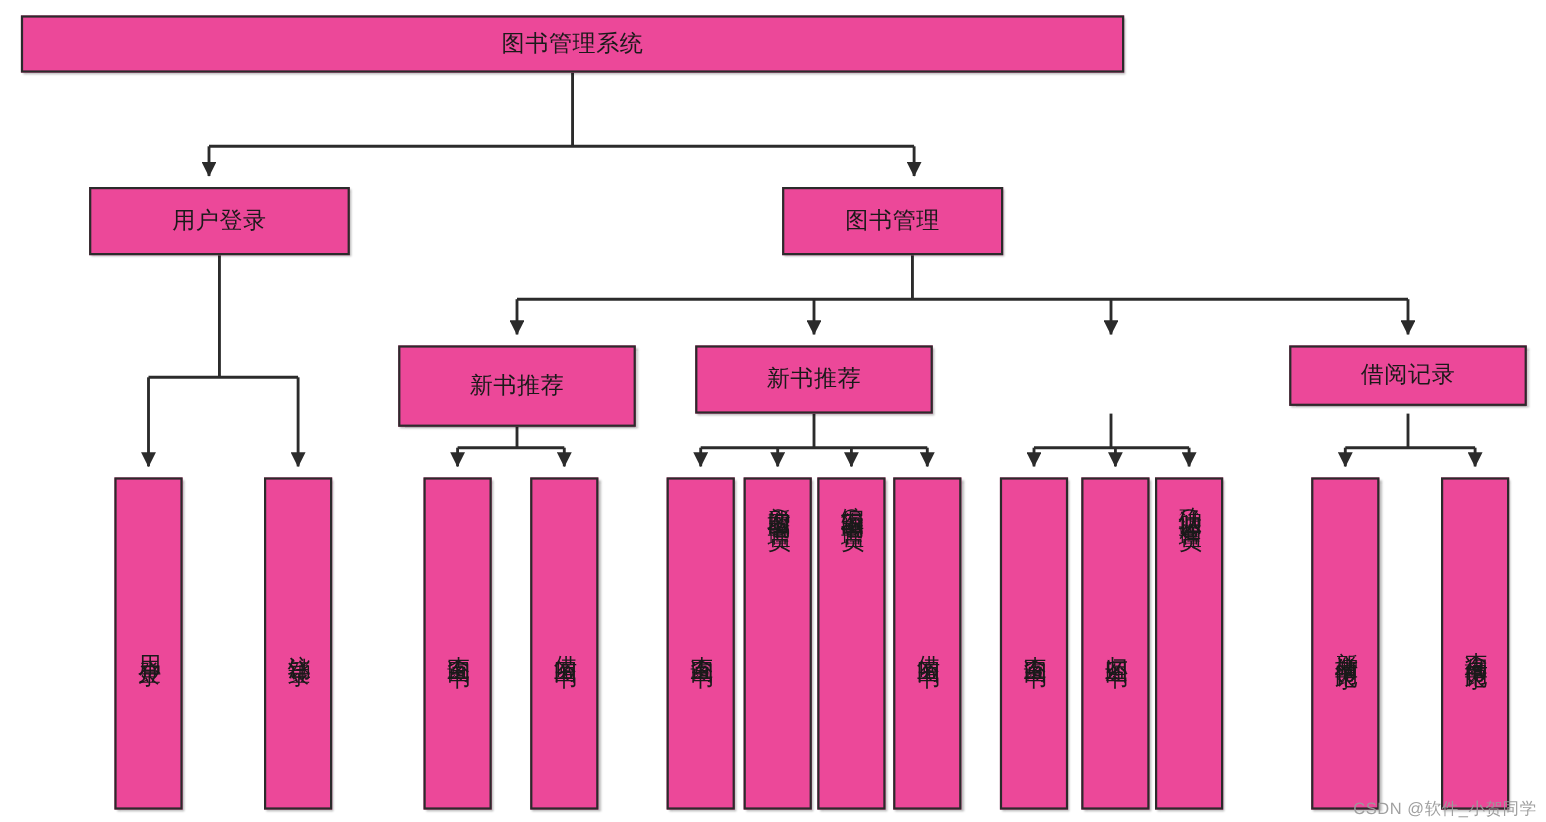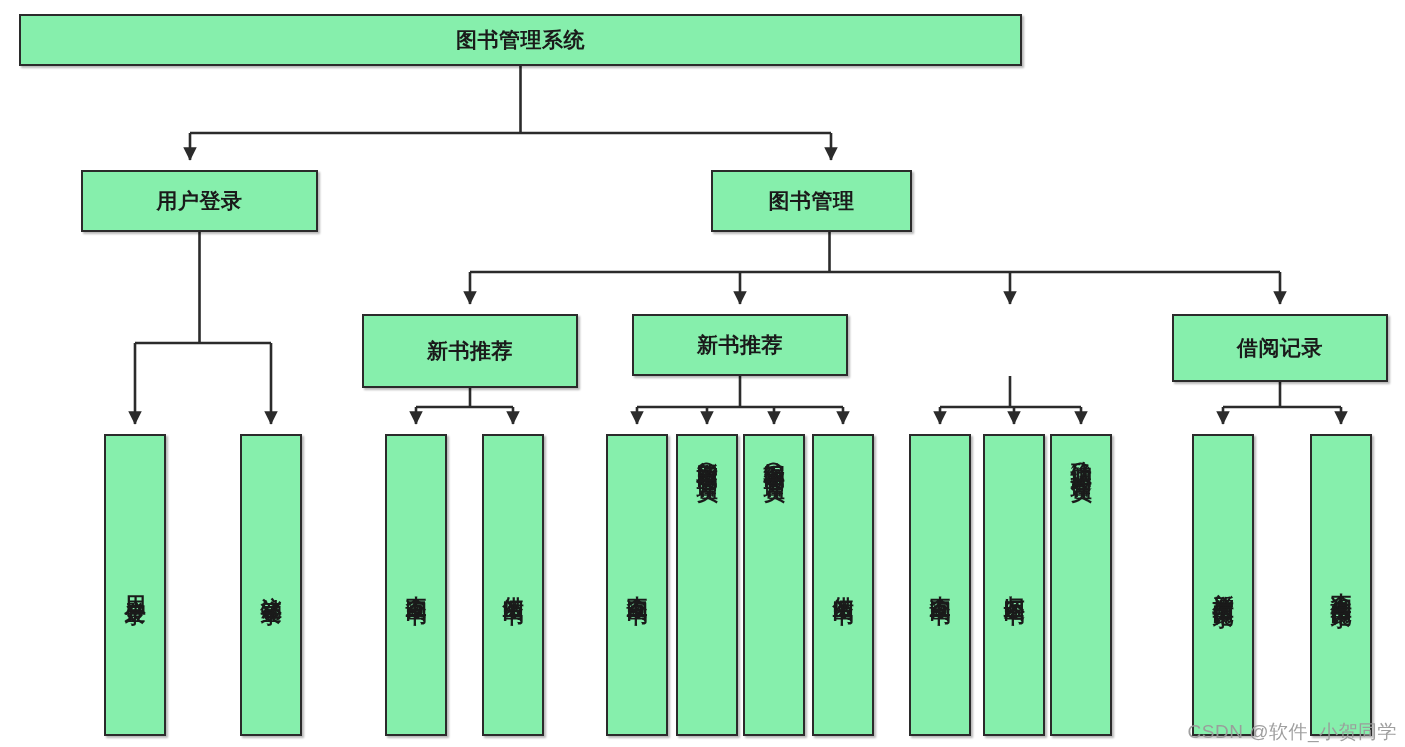--- a/index.html
+++ b/index.html
@@ -20,27 +20,26 @@
   #diagram-svg {
     position: absolute;
     left: 0;
     top: 0;
     width: 1405px;
     height: 747px;
   }
   .node-box {
     position: absolute;
     box-sizing: border-box;
-    background: #86efac;
+    background: #ec4899;
     border: 2.5px solid #2b2b2b;
     display: flex;
     align-items: center;
     justify-content: center;
     box-shadow: 2px 2px 2px rgba(0,0,0,0.28);
-    font-weight: bold;
   }
   .node-label {
     font-size: 21px;
     color: #1a1a1a;
     letter-spacing: 0.5px;
     line-height: 1.25;
     white-space: nowrap;
     text-align: center;
   }
   .node-box.vertical {
@@ -56,21 +55,21 @@
     white-space: normal;
   }
   .node-box.vertical.centered {
     align-items: center;
     padding-top: 0;
   }
   #watermark {
     position: absolute;
     right: 8px;
     bottom: 2px;
-    font-size: 19px;
+    font-size: 15px;
     color: #9b9b9b;
     opacity: 0.95;
     letter-spacing: 0.5px;
     white-space: nowrap;
     pointer-events: none;
   }
 </style>
 </head>
 <body>
 
@@ -136,21 +135,21 @@
   <div class="node-box" style="left:711px; top:170px; width:201px; height:62px;justify-content:center;">
     <span class="node-label">图书管理</span>
   </div>
 
   <div class="node-box" style="left:362px; top:314px; width:216px; height:74px;">
     <span class="node-label">新书推荐</span>
   </div>
   <div class="node-box" style="left:632px; top:314px; width:216px; height:62px;">
     <span class="node-label">新书推荐</span>
   </div>
-  <div class="node-box" style="left:1172px; top:314px; width:216px; height:68px;">
+  <div class="node-box" style="left:1172px; top:314px; width:216px; height:55px;">
     <span class="node-label">借阅记录</span>
   </div>
 
   <div class="node-box vertical centered" style="left:104px; top:434px; width:62px; height:302px;">
     <span class="node-label">用户登录</span>
   </div>
   <div class="node-box vertical centered" style="left:240px; top:434px; width:62px; height:302px;">
     <span class="node-label">注销登录</span>
   </div>
   <div class="node-box vertical centered" style="left:385px; top:434px; width:62px; height:302px;">

